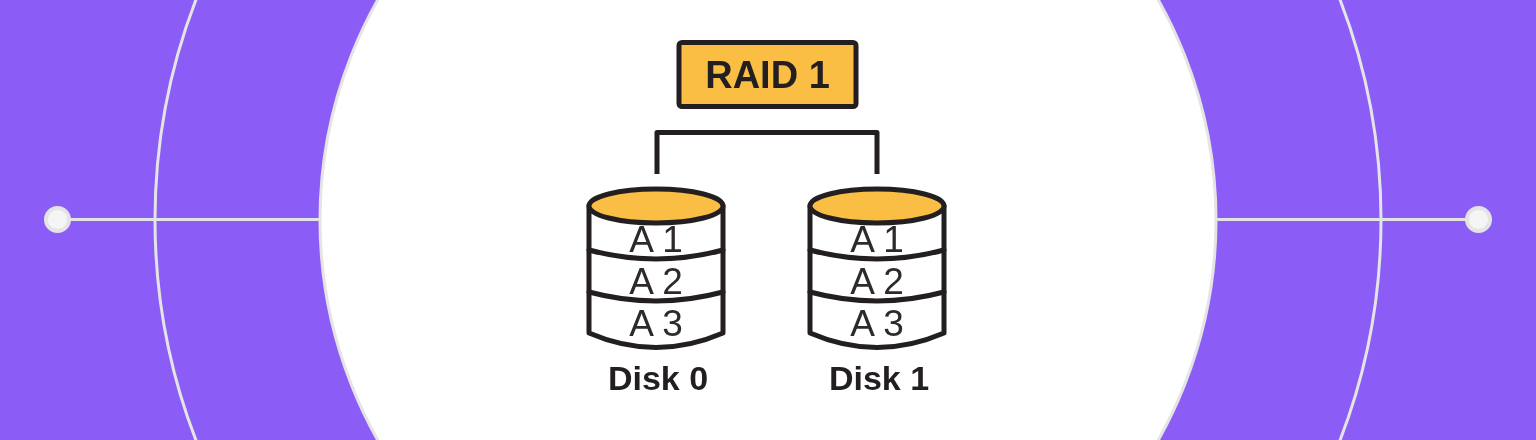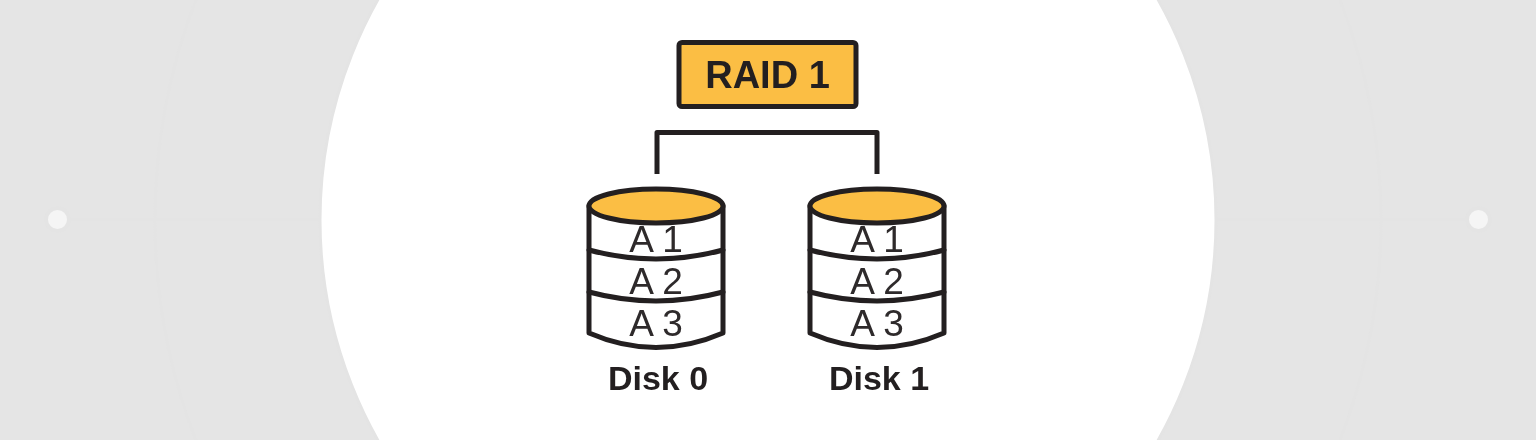--- a/index.html
+++ b/index.html
@@ -1,21 +1,21 @@
 <!DOCTYPE html>
 <html><head>
 <meta charset="utf-8">
 <style>
   html, body { margin: 0; padding: 0; background: #ffffff; }
   .stage {
     position: relative;
     width: 1536px;
     height: 440px;
     overflow: hidden;
-    background: #e5e5e5;
+    background: #8b5cf6;
     font-family: "Liberation Sans", sans-serif;
   }
   svg { display: block; }
   .decor-stroke { stroke: #E4E4E4; stroke-width: 3; fill: none; }
   .decor-line   { stroke: #E4E4E4; stroke-width: 3; }
   .inner-circle { fill: #FFFFFF; stroke: #E4E4E4; stroke-width: 3; }
   .ring         { fill: #F5F5F5; stroke: #E4E4E4; stroke-width: 4; }
   .dark-line    { stroke: #231F20; stroke-width: 5; fill: none; stroke-linejoin: round; }
   .cyl-body     { fill: #FFFFFF; stroke: #231F20; stroke-width: 5; stroke-linejoin: round; }
   .cyl-sep      { stroke: #231F20; stroke-width: 5; fill: none; stroke-linecap: round; }

